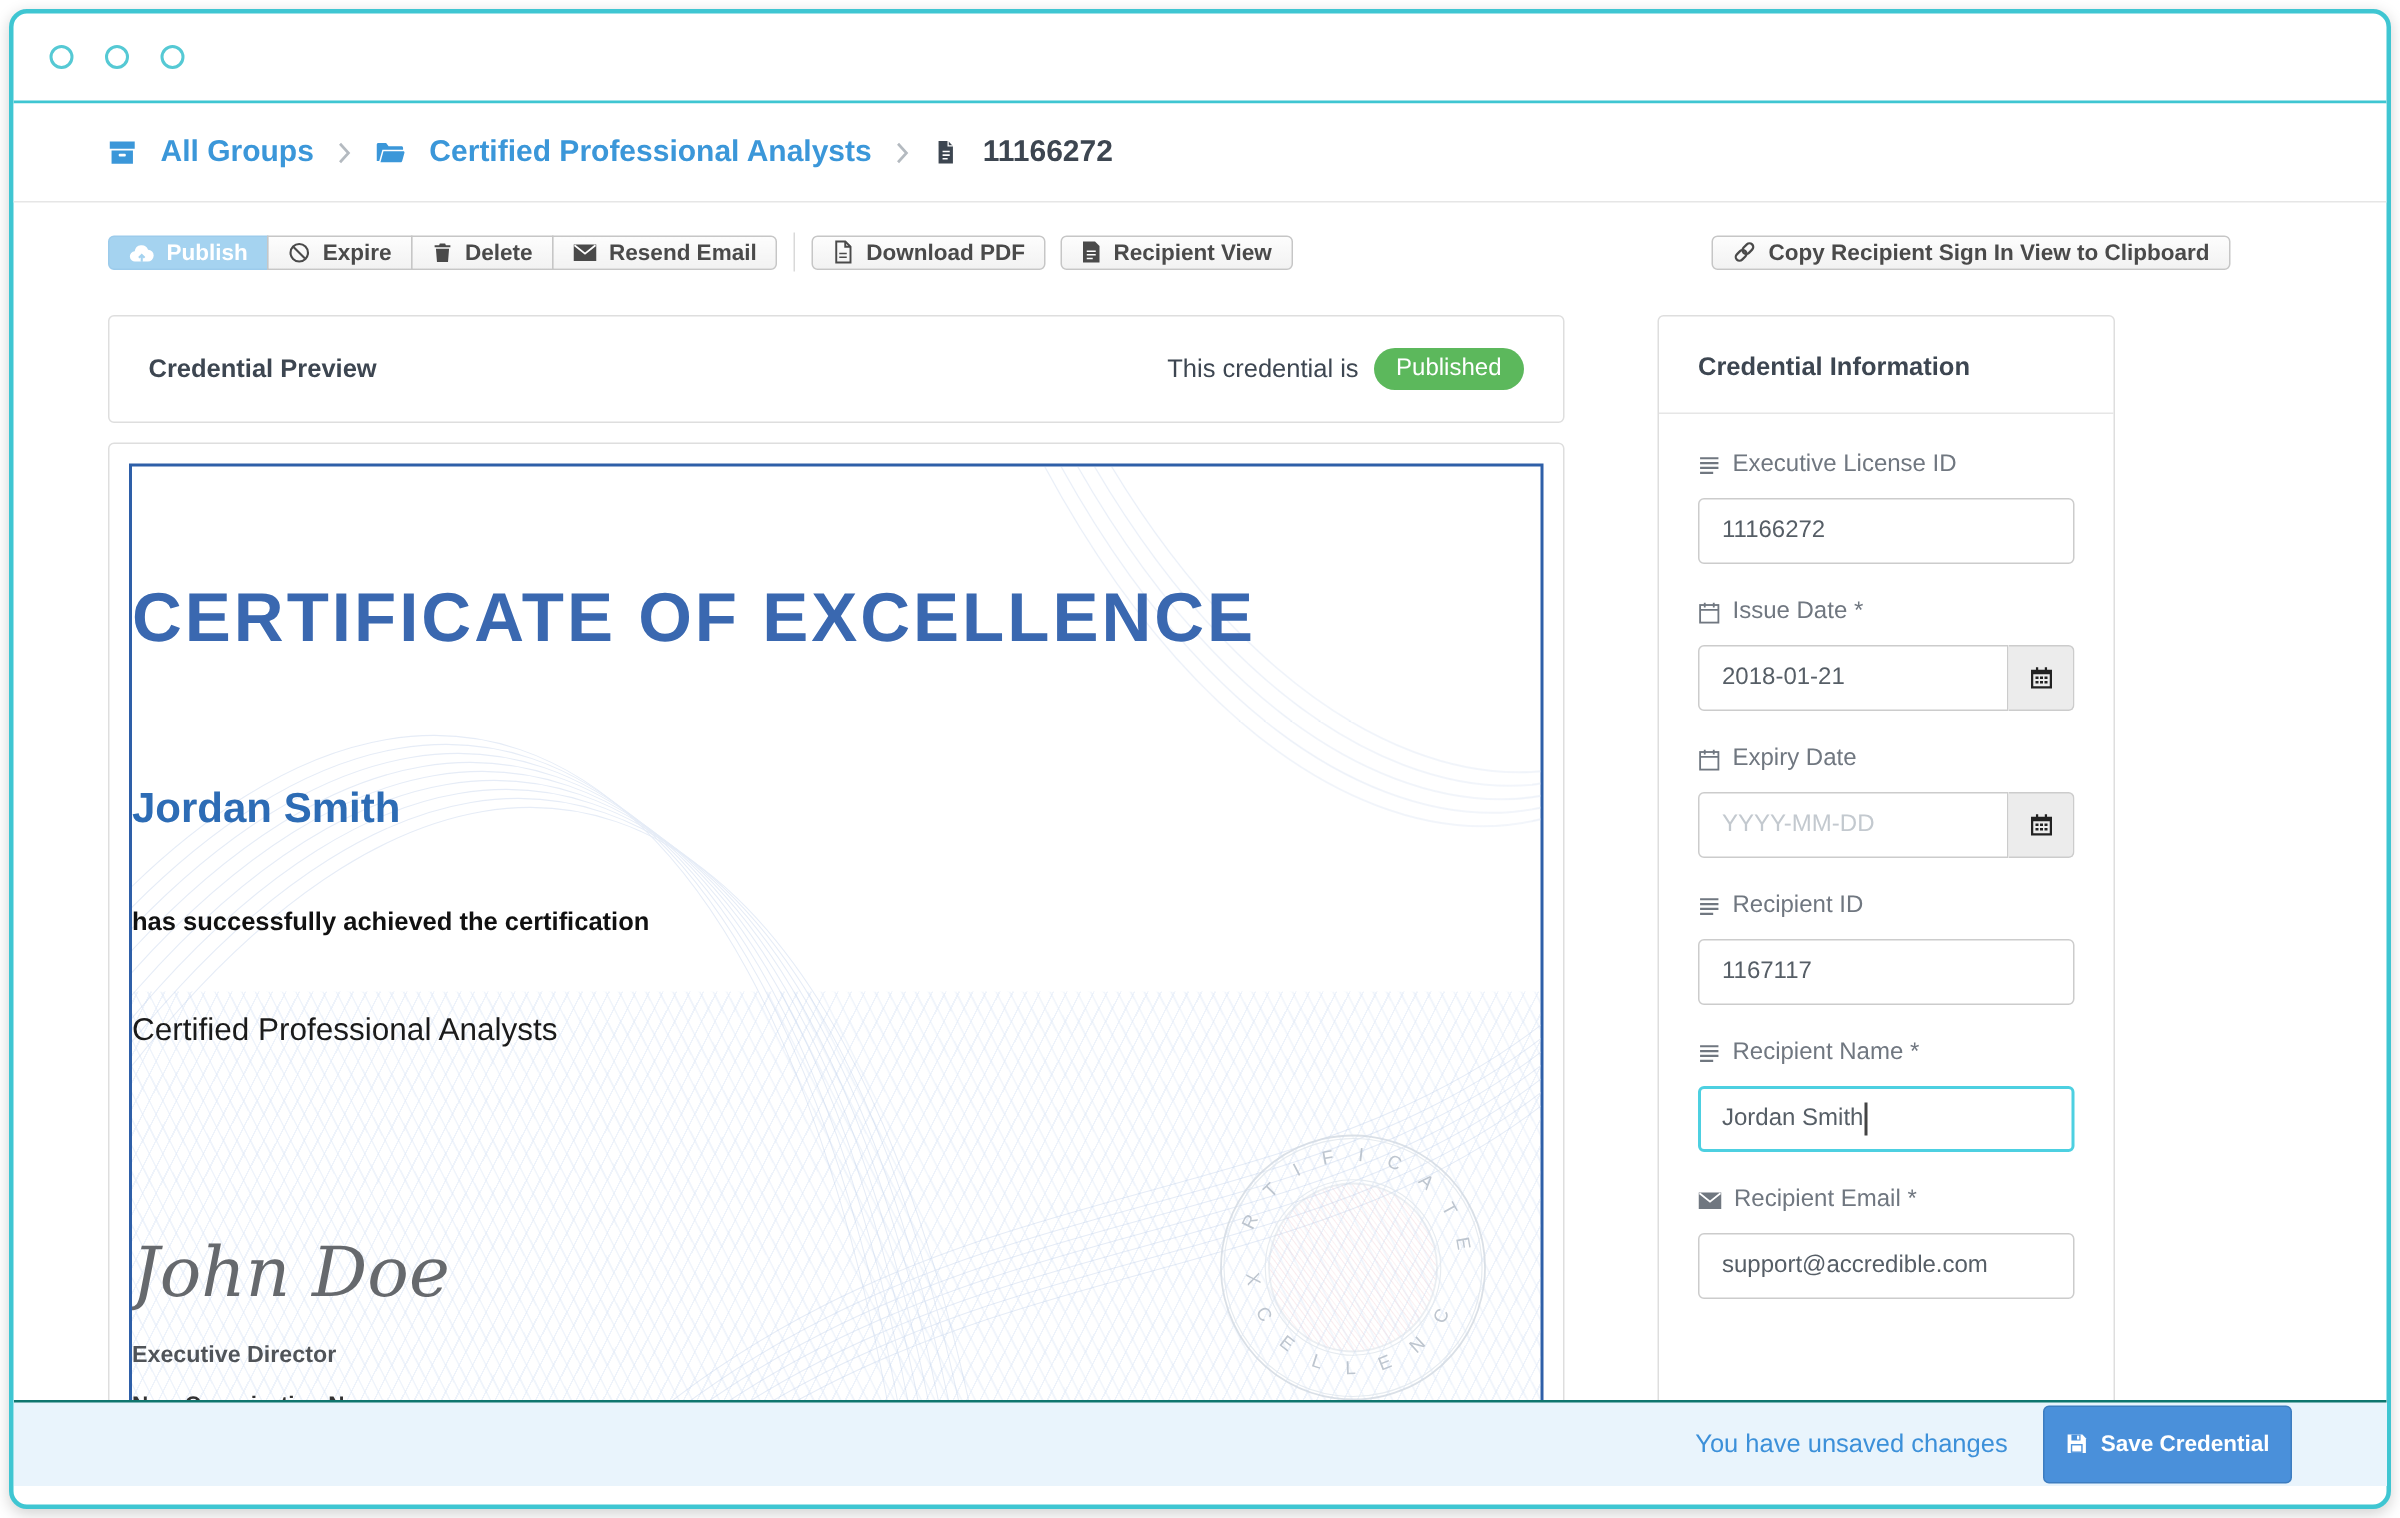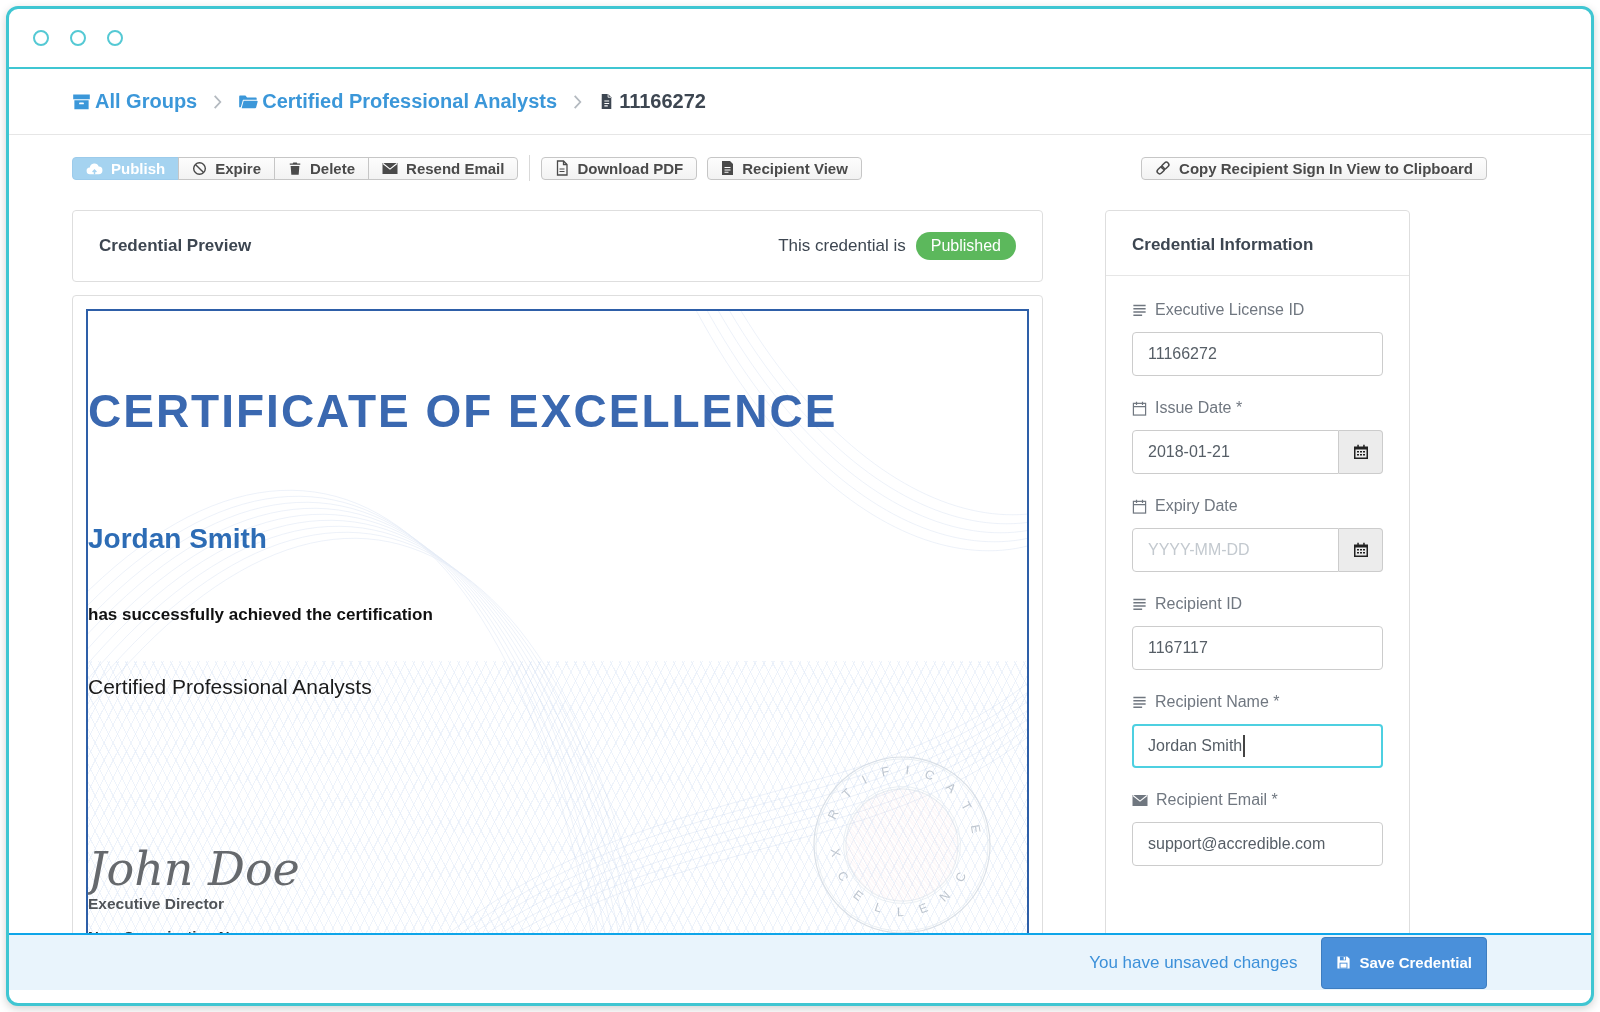--- a/index.html
+++ b/index.html
@@ -8,21 +8,21 @@
   .frame { position:absolute; left:6px; top:6px; width:1588px; height:1000px;
            border:3px solid #3fc6d2; border-radius:12px; background:#fff; overflow:hidden;
            box-shadow:0 3px 10px rgba(0,0,0,.18); }
 
   
   .chrome { height:60px; border-bottom:2px solid #3fc6d2; display:flex; align-items:center; padding-left:24px; }
   .tl-circle { width:16px; height:16px; border:2.5px solid #55c9d4; border-radius:50%; margin-right:21px; }
 
   
   .breadcrumb { height:66px; display:flex; align-items:center; padding-left:63px; border-bottom:1px solid #e6e6e6; background:#fff; }
-  .crumb { display:flex; align-items:center; gap:4px; font-size:20px; font-weight:700; color:#3b97d9; text-decoration:none; cursor:pointer; }
+  .crumb { display:flex; align-items:center; gap:16px; font-size:20px; font-weight:700; color:#3b97d9; text-decoration:none; cursor:pointer; }
   .crumb .ic { display:flex; }
   .crumb-current { color:#3d4651; }
   .crumb-sep { margin:0 16px; display:flex; }
 
   
   .toolbar { position:absolute; left:63px; right:104px; top:141px; height:36px; display:flex; align-items:center; }
   .btn { height:23px; display:inline-flex; align-items:center; gap:8px; padding:0 13px;
          background:linear-gradient(#fdfdfd,#f2f2f2); border:1px solid #c6c6c6; border-radius:4px;
          font-size:15px; font-weight:700; color:#4a4a4a; cursor:pointer; white-space:nowrap;text-align:right; }
   .btn .ic { display:flex; }
@@ -49,21 +49,21 @@
   .cert-bg { position:absolute; left:0; top:0; }
   .cert-hatch { position:absolute; left:0; bottom:0; width:100%; height:46%; opacity:.45; pointer-events:none;
       background:
         repeating-linear-gradient(63deg, rgba(188,208,238,.55) 0 1px, transparent 1px 8px),
         repeating-linear-gradient(-63deg, rgba(188,208,238,.55) 0 1px, transparent 1px 8px); }
   .cert-line { position:absolute; left:0; width:100%; text-align:left; }
   .cert-title { top:74px; font-size:46px; line-height:52px; font-weight:600; letter-spacing:2px; color:#3a68b0; }
   .cert-name { top:212px; font-size:28px; line-height:32px; font-weight:700; color:#2d6cb5; }
   .cert-achieve { top:294px; font-size:17px; line-height:20px; font-weight:700; color:#111; }
   .cert-course { top:363px; font-size:21px; line-height:26px; color:#1b1b1b; }
-  .cert-sig { top:529px; font-size:46px; line-height:58px; font-family:"DejaVu Serif","Liberation Serif",serif; font-style:italic; color:#66696d; }
+  .cert-sig { top:508px; font-size:46px; line-height:58px; font-family:"DejaVu Serif","Liberation Serif",serif; font-style:italic; color:#66696d; }
   .cert-sig-title { top:584px; font-size:15.5px; line-height:18px; font-weight:700; color:#505459; }
   .cert-org { top:617px; font-size:15px; line-height:18px; font-weight:700; color:#333; }
   .seal { position:absolute; left:719px; top:439px; transform:rotate(8deg); opacity:.85; }
 
   
   .info-card { left:1096px; top:201px; width:305px; height:760px; }
   .info-header { padding:24px 26px 20px; border-bottom:1px solid #e6e6e6; }
   .info-body { padding:24px 26px; }
   .field-label { display:flex; align-items:center; gap:8px; font-size:16px; line-height:20px; color:#707780; margin-bottom:12px; }
   .field-label .ic { display:flex; color:#707780; }
@@ -74,22 +74,22 @@
   .input-group { display:flex; width:100%; }
   .input-group .tb-input { border-radius:4px 0 0 4px; flex:1; min-width:0; }
   .addon { width:44px; height:44px; background:#ececec; border:1px solid #ccc; border-left:none;
            border-radius:0 4px 4px 0; display:flex; align-items:center; justify-content:center; color:#222; cursor:pointer; }
   .input-focus { display:flex; align-items:center; width:100%; height:44px; border:2px solid #4dd0e1; border-radius:4px;
                  padding:0 14px; font-size:16px; color:#565e66; background:#fff; }
   .caret { width:1.5px; height:22px; background:#444; margin-left:1px; }
 
   
   .footer { position:absolute; left:0; right:0; top:924px; height:57px; background:#e9f4fc;
-            border-top:2px solid #0ea5e9; display:flex; align-items:center; justify-content:flex-end;
-            padding-right:104px; z-index:10; }
+            border-top:2px solid #0f766e; display:flex; align-items:center; justify-content:flex-end;
+            padding-right:63px; z-index:10; }
   .unsaved { color:#3c90d9; font-size:17px; margin-right:24px; }
   .btn-save { height:52px; display:inline-flex; align-items:center; gap:8px; padding:0 14px; background:#4a90da;
               border:1px solid #3d7dc0; border-radius:4px; color:#fff; font-size:15px; font-weight:700; cursor:pointer; }
 
   svg { display:block; }
 </style>
 </head>
 <body>
 
 <div class="frame">

